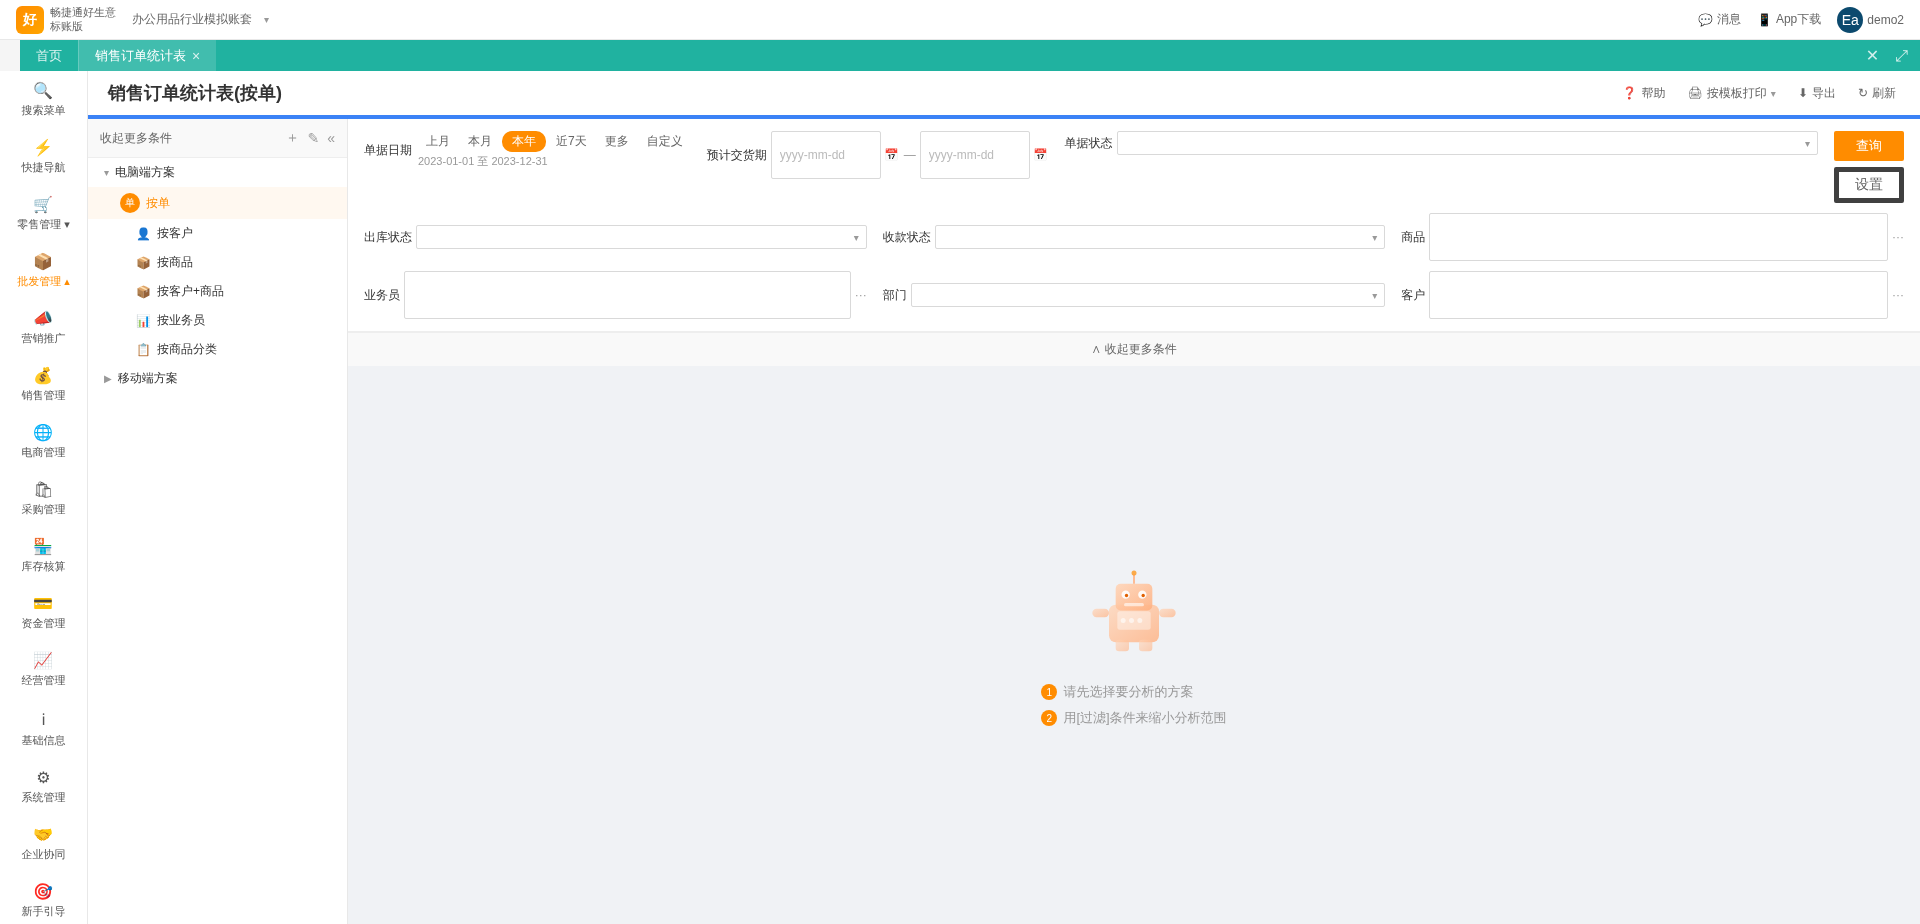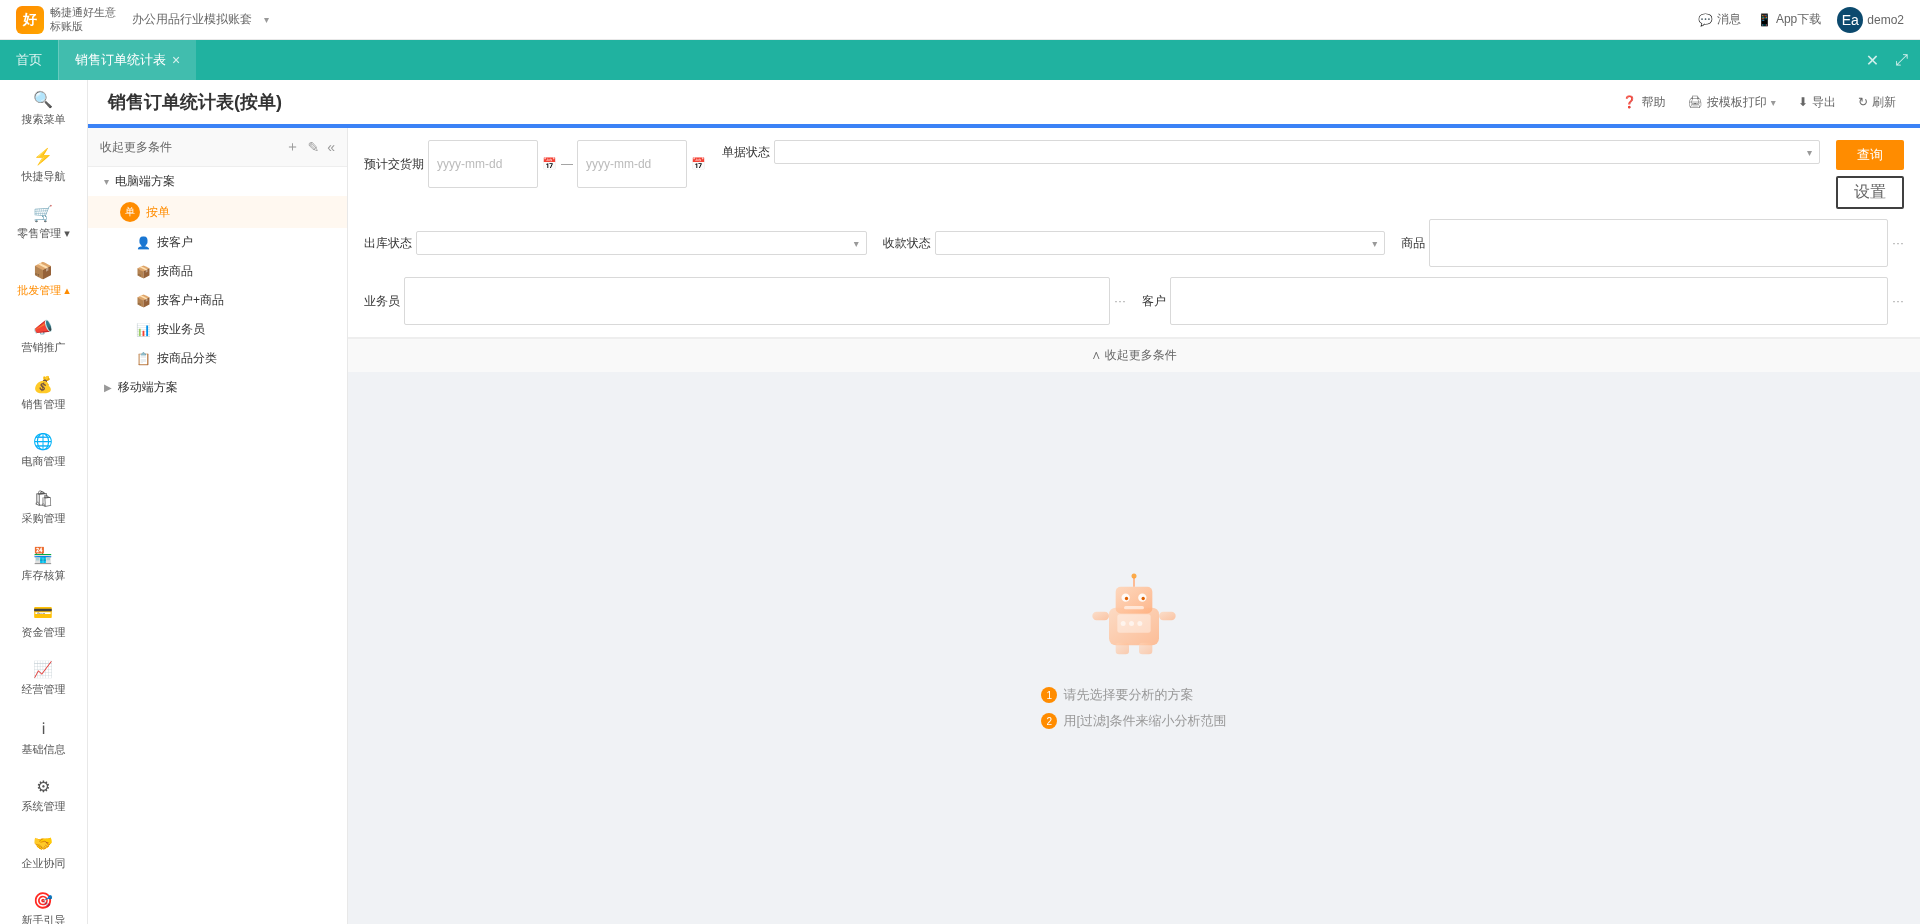--- a/index.html
+++ b/index.html
@@ -11,21 +11,21 @@
     .logo-area { display: flex; align-items: center; gap: 6px; }
     .logo-icon { width: 28px; height: 28px; background: linear-gradient(135deg, #ff8c00, #ffa500); border-radius: 6px; display: flex; align-items: center; justify-content: center; color: white; font-size: 14px; font-weight: bold; }
     .logo-text { font-size: 11px; color: #666; line-height: 1.2; }
     .top-bar-title { color: #666; font-size: 12px; margin-left: 8px; }
     .dropdown-arrow { color: #999; font-size: 10px; margin-left: 4px; cursor: pointer; }
     .top-bar-right { display: flex; align-items: center; gap: 16px; }
     .top-bar-btn { display: flex; align-items: center; gap: 4px; color: #666; font-size: 12px; cursor: pointer; }
     .avatar-circle { width: 26px; height: 26px; border-radius: 50%; background: #0c4a6e; display: flex; align-items: center; justify-content: center; color: white; font-size: 14px; overflow: hidden; }
 
     
-    .tab-bar { height: 40px; background: #20b2a0; display: flex; align-items: stretch; padding: 0; }
+    .tab-bar { height: 31px; background: #20b2a0; display: flex; align-items: stretch; padding: 0; margin-left: 20px; }
     .tab-home { padding: 0 16px; display: flex; align-items: center; color: rgba(255,255,255,0.85); font-size: 13px; cursor: pointer; }
     .tab-item { padding: 0 16px; display: flex; align-items: center; gap: 6px; background: rgba(255,255,255,0.15); color: white; font-size: 13px; cursor: pointer; border-left: 1px solid rgba(255,255,255,0.2); }
     .tab-close { color: rgba(255,255,255,0.8); font-size: 14px; cursor: pointer; }
     .tab-bar-right { margin-left: auto; display: flex; align-items: center; gap: 8px; padding-right: 8px; }
     .tab-win-btn { color: rgba(255,255,255,0.8); font-size: 16px; cursor: pointer; padding: 4px; }
 
     
     .main-layout { display: flex; flex: 1; overflow: hidden; }
 
     
@@ -67,21 +67,21 @@
     .filter-date-range { font-size: 11px; color: #999; }
     .filter-input { width: 100%; border: 1px solid #d9d9d9; border-radius: 2px; padding: 16px 8px; font-size: 12px; color: #333; outline: none; }
     .filter-input::placeholder { color: #bbb; }
     .filter-select { width: 100%; border: 1px solid #d9d9d9; border-radius: 2px; padding: 4px 8px; font-size: 12px; color: #333; outline: none; appearance: none; background: white; cursor: pointer; }
     .filter-select-wrap { flex: 1; min-width: 120px; position: relative; }
     .filter-select-wrap::after { content: '▾'; position: absolute; right: 8px; top: 50%; transform: translateY(-50%); color: #999; pointer-events: none; font-size: 10px; }
     .date-icon { color: #ff8c00; font-size: 12px; cursor: pointer; }
     .date-sep { color: #999; font-size: 12px; }
     .filter-dots { color: #999; cursor: pointer; font-size: 12px; }
     .btn-query { background: #ff8c00; color: white; border: none; border-radius: 2px; padding: 6px 20px; font-size: 13px; cursor: pointer; }
-    .btn-settings { background: #fff; color: #666; border: 2px solid #404040; border-radius: 2px; padding: 4px 16px; font-size: 16px; cursor: pointer; }
+    .btn-settings { background: #fff; color: #666; border: 5px solid #404040; border-radius: 2px; padding: 4px 16px; font-size: 14px; cursor: pointer; }
 
     
     .collapse-bar { text-align: center; padding: 8px; background: #f9f9f9; cursor: pointer; color: #666; font-size: 12px; border-top: 1px solid #eee; }
 
     
     .empty-state { flex: 1; display: flex; flex-direction: column; align-items: center; justify-content: center; padding: 40px; }
     .empty-icon { width: 100px; height: 100px; margin-bottom: 20px; }
     .empty-tips { display: flex; flex-direction: column; gap: 8px; }
     .empty-tip { display: flex; align-items: center; gap: 6px; color: #999; font-size: 13px; }
     .tip-num { width: 16px; height: 16px; border-radius: 50%; background: #ff8c00; color: white; font-size: 10px; display: flex; align-items: center; justify-content: center; flex-shrink: 0; }
@@ -268,20 +268,34 @@
           <span>移动端方案</span>
         </div>
       </div>
 
       <div class="right-panel">
 
         <div class="filter-section">
 
           <div style="display:flex; align-items:flex-start; gap:16px; margin-bottom:10px;">
 
+            <div style="display:flex; align-items:center; gap:6px; flex-shrink:0;">
+              <span class="filter-label">单据日期</span>
+              <div style="display:flex; flex-direction:column; gap:2px;">
+                <div style="display:flex; gap:2px;">
+                  <span class="filter-date-btn">上月</span>
+                  <span class="filter-date-btn">本月</span>
+                  <span class="filter-date-btn active">本年</span>
+                  <span class="filter-date-btn">近7天</span>
+                  <span class="filter-date-btn">更多</span>
+                  <span class="filter-date-btn">自定义</span>
+                </div>
+                <span class="filter-date-range">2023-01-01 至 2023-12-31</span>
+              </div>
+            </div>
 
             <div style="display:flex; align-items:center; gap:4px;">
               <span class="filter-label">预计交货期</span>
               <input class="filter-input" style="width: 110px;" placeholder="yyyy-mm-dd">
               <span class="date-icon">📅</span>
               <span class="date-sep">—</span>
               <input class="filter-input" style="width: 110px;" placeholder="yyyy-mm-dd">
               <span class="date-icon">📅</span>
             </div>
 
@@ -322,20 +336,28 @@
               <input class="filter-input" style="flex: 1 1 0%;">
               <span class="filter-dots">···</span>
             </div>
           </div>
 
           <div style="display:flex; align-items:center; gap:16px;">
             <div style="display:flex; align-items:center; gap:4px; flex:1;">
               <span class="filter-label">业务员</span>
               <input class="filter-input" style="flex: 1 1 0%;">
               <span class="filter-dots">···</span>
+            </div>
+            <div style="display:flex; align-items:center; gap:4px; flex:1;">
+              <span class="filter-label">部门</span>
+              <div class="filter-select-wrap" style="flex:1;">
+                <select class="filter-select">
+                  <option></option>
+                </select>
+              </div>
             </div>
             <div style="display:flex; align-items:center; gap:4px; flex:1;">
               <span class="filter-label">客户</span>
               <input class="filter-input" style="flex: 1 1 0%;">
               <span class="filter-dots">···</span>
             </div>
           </div>
 
         </div>
 

